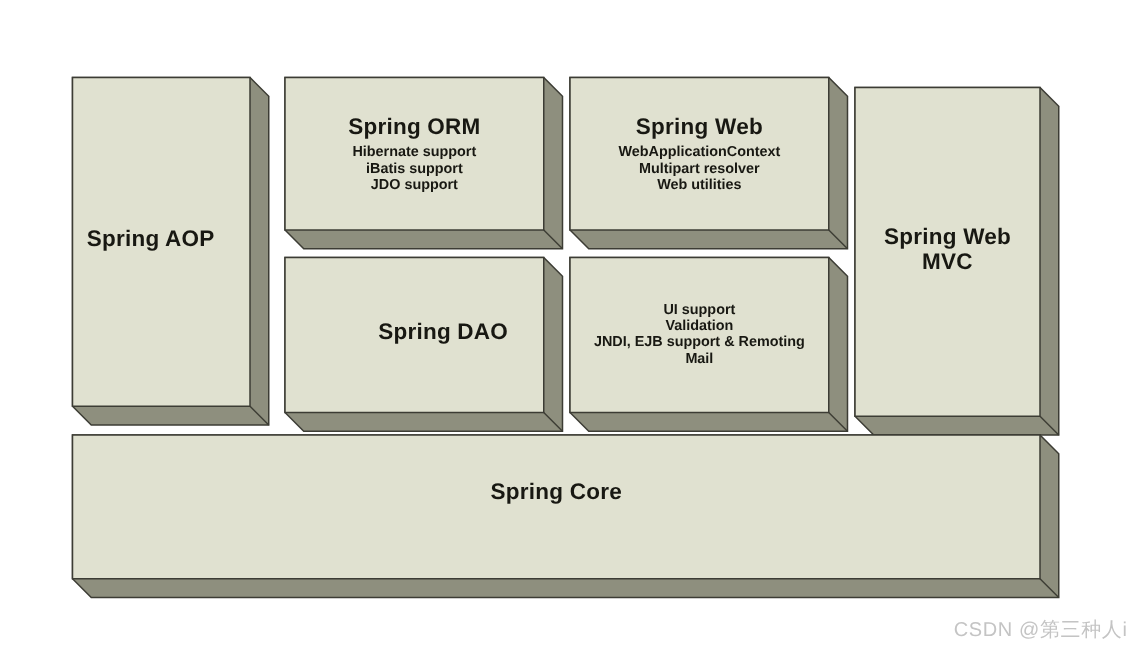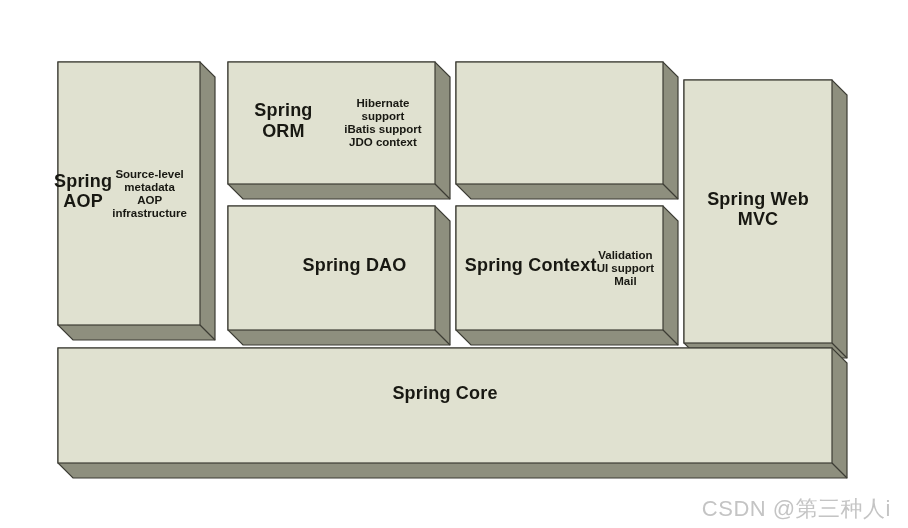--- a/index.html
+++ b/index.html
@@ -9,76 +9,80 @@
     font-family:"Liberation Sans","DejaVu Sans",sans-serif;
   }
   .diagram{position:absolute;inset:0}
   .box{position:absolute}
   .box svg{position:absolute;left:0;top:0;overflow:visible;display:block}
   .box .chrome-side{fill:var(--side,#8e8f7e);stroke:var(--outline,#3c3c34);stroke-width:1.2}
   .box .chrome-face{fill:var(--face,#e0e1d0);stroke:var(--outline,#3c3c34);stroke-width:1.2}
   .box .chrome-mitre{stroke:var(--outline,#3c3c34);stroke-width:1.2}
   .face-content{
     position:absolute;inset:0 15px 15px 0;
-    display:flex;flex-direction:row;justify-content:center;align-items:center;
+    display:flex;flex-direction:column;justify-content:center;align-items:center;
     text-align:center;color:#181812;padding:0 4px;box-sizing:border-box;
   }
   .box-title{font-size:18px;font-weight:bold;line-height:1.12;margin:0 0 5px 0;letter-spacing:.2px}
   .box-lines{font-size:11.5px;line-height:13px;font-weight:700}
   .watermark{
-    position:absolute;top:494px;right:17px;
-    font-size:22px;color:var(--watermark,#c4c4c4);
+    position:absolute;top:494px;right:6px;
+    font-size:16px;color:var(--watermark,#c4c4c4);
     letter-spacing:.5px;white-space:nowrap;
   }
 </style>
 </head>
 <body>
 
 <div class="diagram">
 
   <div class="box" style="left:58px;top:62px;width:140px;height:278px">
     <svg width="157" height="278" viewBox="0 0 157 278">
       <path class="chrome-side" d="M0,0 H142 L157,15 V278 H15 L0,263 Z"></path>
       <line class="chrome-mitre" x1="142" y1="263" x2="157" y2="278"></line>
       <rect class="chrome-face" x="0" y="0" width="142" height="263"></rect>
     </svg>
     <div class="face-content">
       <div class="box-title">Spring AOP</div>
-      <div class="box-lines">
-          <div>Source-level metadata</div>
-          <div>AOP infrastructure</div>
-        </div>
     </div>
   </div>
 
   <div class="box" style="left:228px;top:62px;width:222px;height:137px">
     <svg width="222" height="137" viewBox="0 0 222 137">
       <path class="chrome-side" d="M0,0 H207 L222,15 V137 H15 L0,122 Z"></path>
       <line class="chrome-mitre" x1="207" y1="122" x2="222" y2="137"></line>
       <rect class="chrome-face" x="0" y="0" width="207" height="122"></rect>
     </svg>
     <div class="face-content">
       <div class="box-title">Spring ORM</div>
       <div class="box-lines">
           <div>Hibernate support</div>
           <div>iBatis support</div>
-          <div>JDO context</div>
+          <div>JDO support</div>
         </div>
     </div>
   </div>
 
   <div class="box" style="left:456px;top:62px;width:222px;height:137px">
     <svg width="222" height="137" viewBox="0 0 222 137">
       <path class="chrome-side" d="M0,0 H207 L222,15 V137 H15 L0,122 Z"></path>
       <line class="chrome-mitre" x1="207" y1="122" x2="222" y2="137"></line>
       <rect class="chrome-face" x="0" y="0" width="207" height="122"></rect>
     </svg>
+    <div class="face-content">
+      <div class="box-title">Spring Web</div>
+      <div class="box-lines">
+          <div>WebApplicationContext</div>
+          <div>Multipart resolver</div>
+          <div>Web utilities</div>
+        </div>
+    </div>
   </div>
 
-  <div class="box" style="left:684px;top:80px;width:163px;height:278px">
+  <div class="box" style="left:684px;top:70px;width:163px;height:278px">
     <svg width="163" height="278" viewBox="0 0 163 278">
       <path class="chrome-side" d="M0,0 H148 L163,15 V278 H15 L0,263 Z"></path>
       <line class="chrome-mitre" x1="148" y1="263" x2="163" y2="278"></line>
       <rect class="chrome-face" x="0" y="0" width="148" height="263"></rect>
     </svg>
     <div class="face-content">
       <div class="box-title">Spring Web MVC</div>
     </div>
   </div>
 
@@ -93,24 +97,24 @@
     </div>
   </div>
 
   <div class="box" style="left:456px;top:206px;width:222px;height:139px">
     <svg width="222" height="139" viewBox="0 0 222 139">
       <path class="chrome-side" d="M0,0 H207 L222,15 V139 H15 L0,124 Z"></path>
       <line class="chrome-mitre" x1="207" y1="124" x2="222" y2="139"></line>
       <rect class="chrome-face" x="0" y="0" width="207" height="124"></rect>
     </svg>
     <div class="face-content">
-      <div class="box-title">Spring Context</div>
       <div class="box-lines">
+          <div>UI support</div>
           <div>Validation</div>
-          <div>UI support</div>
+          <div>JNDI, EJB support &amp; Remoting</div>
           <div>Mail</div>
         </div>
     </div>
   </div>
 
   <div class="box" style="left:58px;top:348px;width:789px;height:130px">
     <svg width="789" height="130" viewBox="0 0 789 130">
       <path class="chrome-side" d="M0,0 H774 L789,15 V130 H15 L0,115 Z"></path>
       <line class="chrome-mitre" x1="774" y1="115" x2="789" y2="130"></line>
       <rect class="chrome-face" x="0" y="0" width="774" height="115"></rect>

